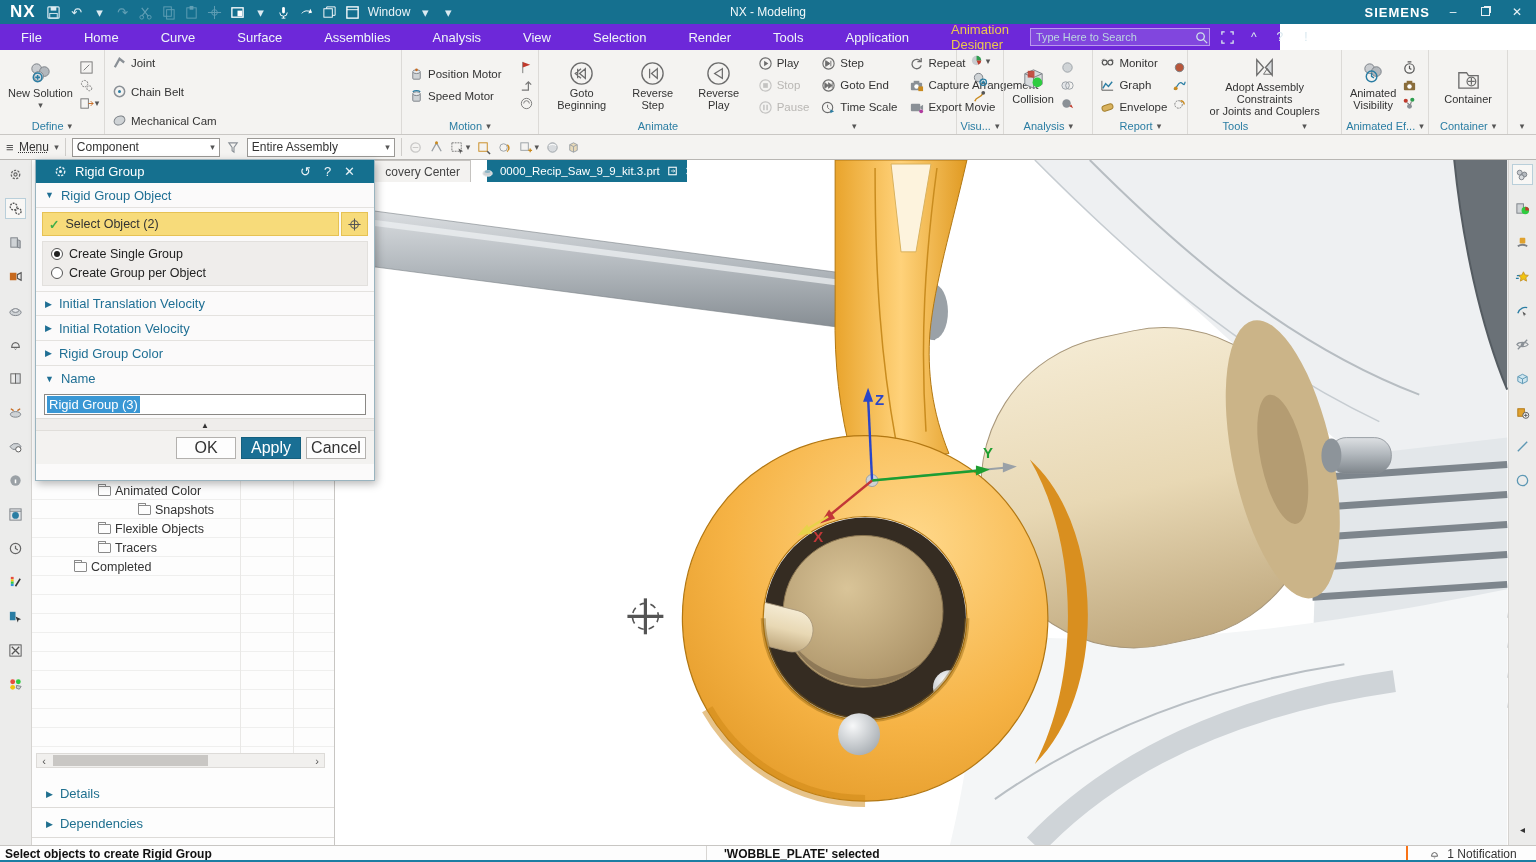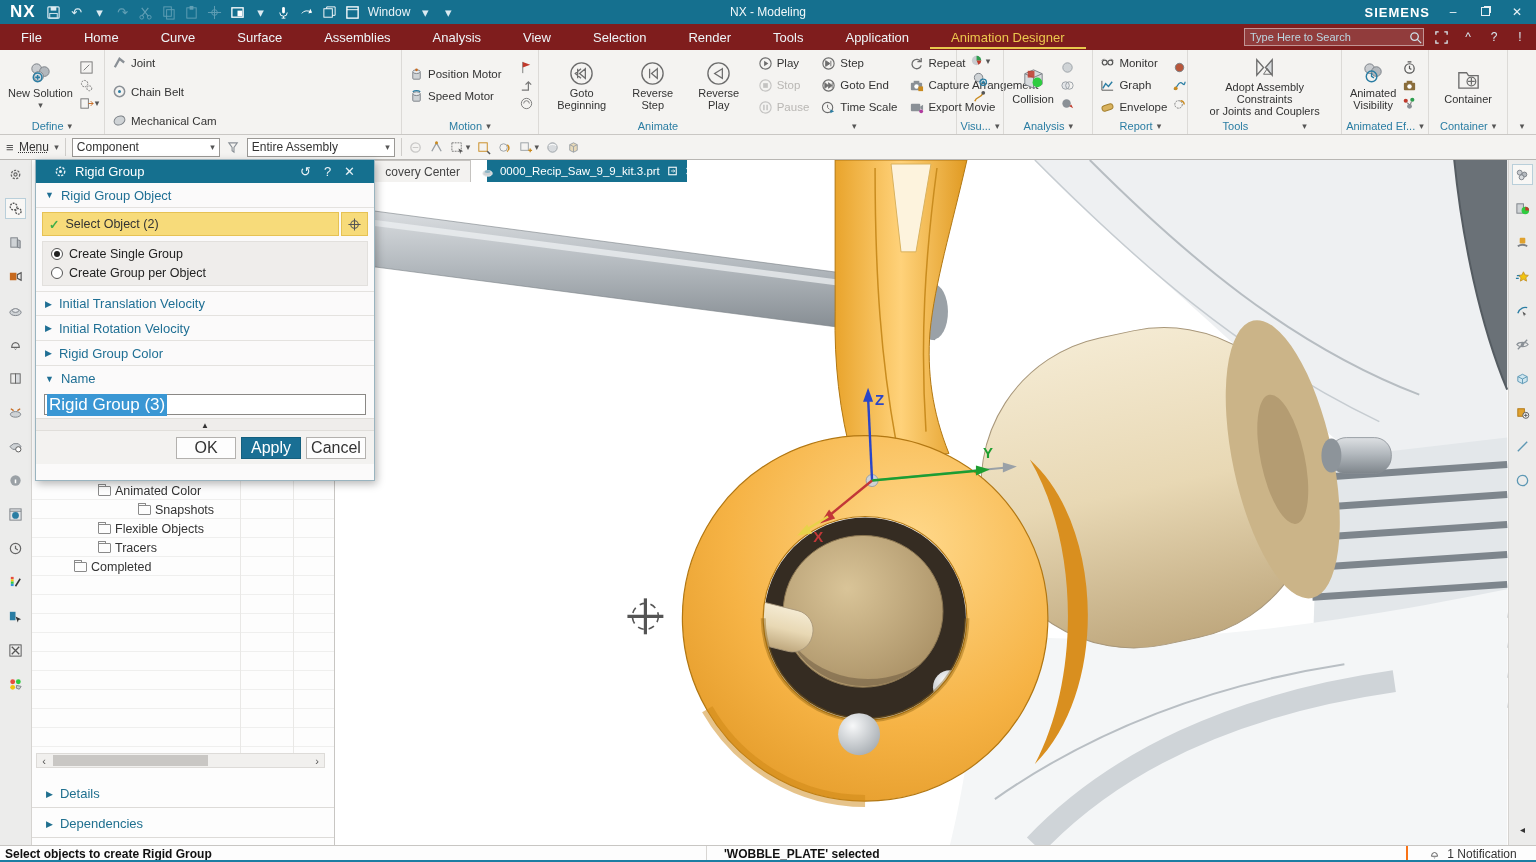--- a/index.html
+++ b/index.html
@@ -9,21 +9,21 @@
 .nx-logo{font-weight:bold;font-size:17px;color:#fff;padding:0 10px;letter-spacing:1px}
 .qat{display:flex;align-items:center;gap:7px}
 .qat .qi{width:16px;height:16px;display:flex;align-items:center;justify-content:center;font-size:13px;color:#dcebf2}
 .qat .dis{opacity:.38}
 .win-title{position:absolute;left:0;right:0;text-align:center;font-size:12px;color:#f2f8fa;pointer-events:none}
 .tb-right{margin-left:auto;display:flex;align-items:center;gap:14px;padding-right:10px;z-index:2}
 .brand{font-weight:bold;letter-spacing:1px;font-size:13px;color:#fff}
 .winbtn{width:18px;text-align:center;font-size:12px;cursor:default}
 .restore-ic{display:inline-block;width:9px;height:9px;border:1px solid #e8f1f5;box-shadow:2px -2px 0 -1px #e8f1f5}
 
-.menubar{position:absolute;left:0;top:24px;width:1536px;height:26px;background:#7f1d1d;display:flex;align-items:center;color:#eef5f8;font-size:13px}
+.menubar{position:absolute;left:0;top:24px;width:1280px;height:26px;background:#6d28d9;display:flex;align-items:center;color:#eef5f8;font-size:13px}
 .mtab{padding:4px 21px;cursor:default}
 .mtab.active{color:#ecc84e;border-bottom:2px solid #e9c94d;padding-bottom:2px}
 .search-wrap{margin-left:auto;display:flex;align-items:center;gap:10px;padding-right:8px}
 .searchbox{width:180px;height:18px;background:rgba(255,255,255,.14);border:1px solid rgba(255,255,255,.45);display:flex;align-items:center}
 .searchbox input{flex:1;border:none;background:transparent;color:#dfecf2;font-size:11px;padding:0 5px;outline:none}
 .searchbox input::placeholder{color:#bcd6e1}
 .mb-ic{color:#d9e8ef;font-size:12px;width:16px;text-align:center}
 
 .ribbon{position:absolute;left:0;top:50px;width:1536px;height:85px;background:#f4f3f1;border-bottom:1px solid #c9c7c4;display:flex}
 .rgroup{height:100%;border-right:1px solid #dcdad7;display:flex;flex-direction:column}
@@ -77,21 +77,21 @@
 .dsec .arr{font-size:9px}
 .selrow{margin:4px 6px 0 6px;display:flex;gap:2px;height:24px}
 .selobj{flex:1;background:#f7db7a;border:1px solid #e6c254;display:flex;align-items:center;gap:6px;padding:0 6px;color:#333}
 .selobj .chk{color:#3fae49;font-weight:bold}
 .crossbtn{width:27px;background:#f7db7a;border:1px solid #e6c254;display:flex;align-items:center;justify-content:center}
 .radiobox{margin:5px 6px;background:#efedeb;border:1px solid #e2e0dd;padding:5px 8px;display:flex;flex-direction:column;gap:5px}
 .radio-line{display:flex;align-items:center;gap:6px;color:#222}
 .rdot{width:12px;height:12px;border:1px solid #555;border-radius:50%;background:#fff;display:flex;align-items:center;justify-content:center}
 .rdot.sel::after{content:'';width:6px;height:6px;background:#222;border-radius:50%}
 .nameinput{margin:3px 8px;height:21px;border:1px solid #8a8885;background:#fff;display:flex;align-items:center;padding:0 2px}
-.nameinput .selected{background:#3a97d4;color:#fff;padding:1px 2px;font-size:17px}
+.nameinput .selected{background:#3a97d4;color:#fff;padding:1px 2px;font-size:13px}
 .collapsebar{height:13px;background:#efedeb;border-top:1px solid #e0deda;border-bottom:1px solid #e0deda;text-align:center;font-size:8px;color:#333;line-height:13px;margin-top:3px}
 .dfoot{height:33px;display:flex;align-items:center;justify-content:flex-end;gap:5px;padding-right:8px;background:#f3f2f0}
 .btn{min-width:60px;height:22px;border:1px solid #b3b1ae;background:#fdfdfd;font-size:16px;color:#333;display:flex;align-items:center;justify-content:center}
 .btn.primary{background:#1a6f94;border-color:#15607f;color:#fff}
 
 .viewport{position:absolute;left:335px;top:160px;width:1173px;height:685px;background:#fff;overflow:hidden}
 
 .statusbar{position:absolute;left:0;top:845px;width:1536px;height:17px;background:#fdfdfd;border-top:1px solid #c8c6c3;display:flex;align-items:stretch;font-size:12px;color:#111}
 .statusbar::after{content:'';position:absolute;left:0;top:14px;width:100%;height:3px;background:#1b7ea3}
 .sb-left{flex:1;display:flex;align-items:center;padding-left:5px;font-weight:bold}

